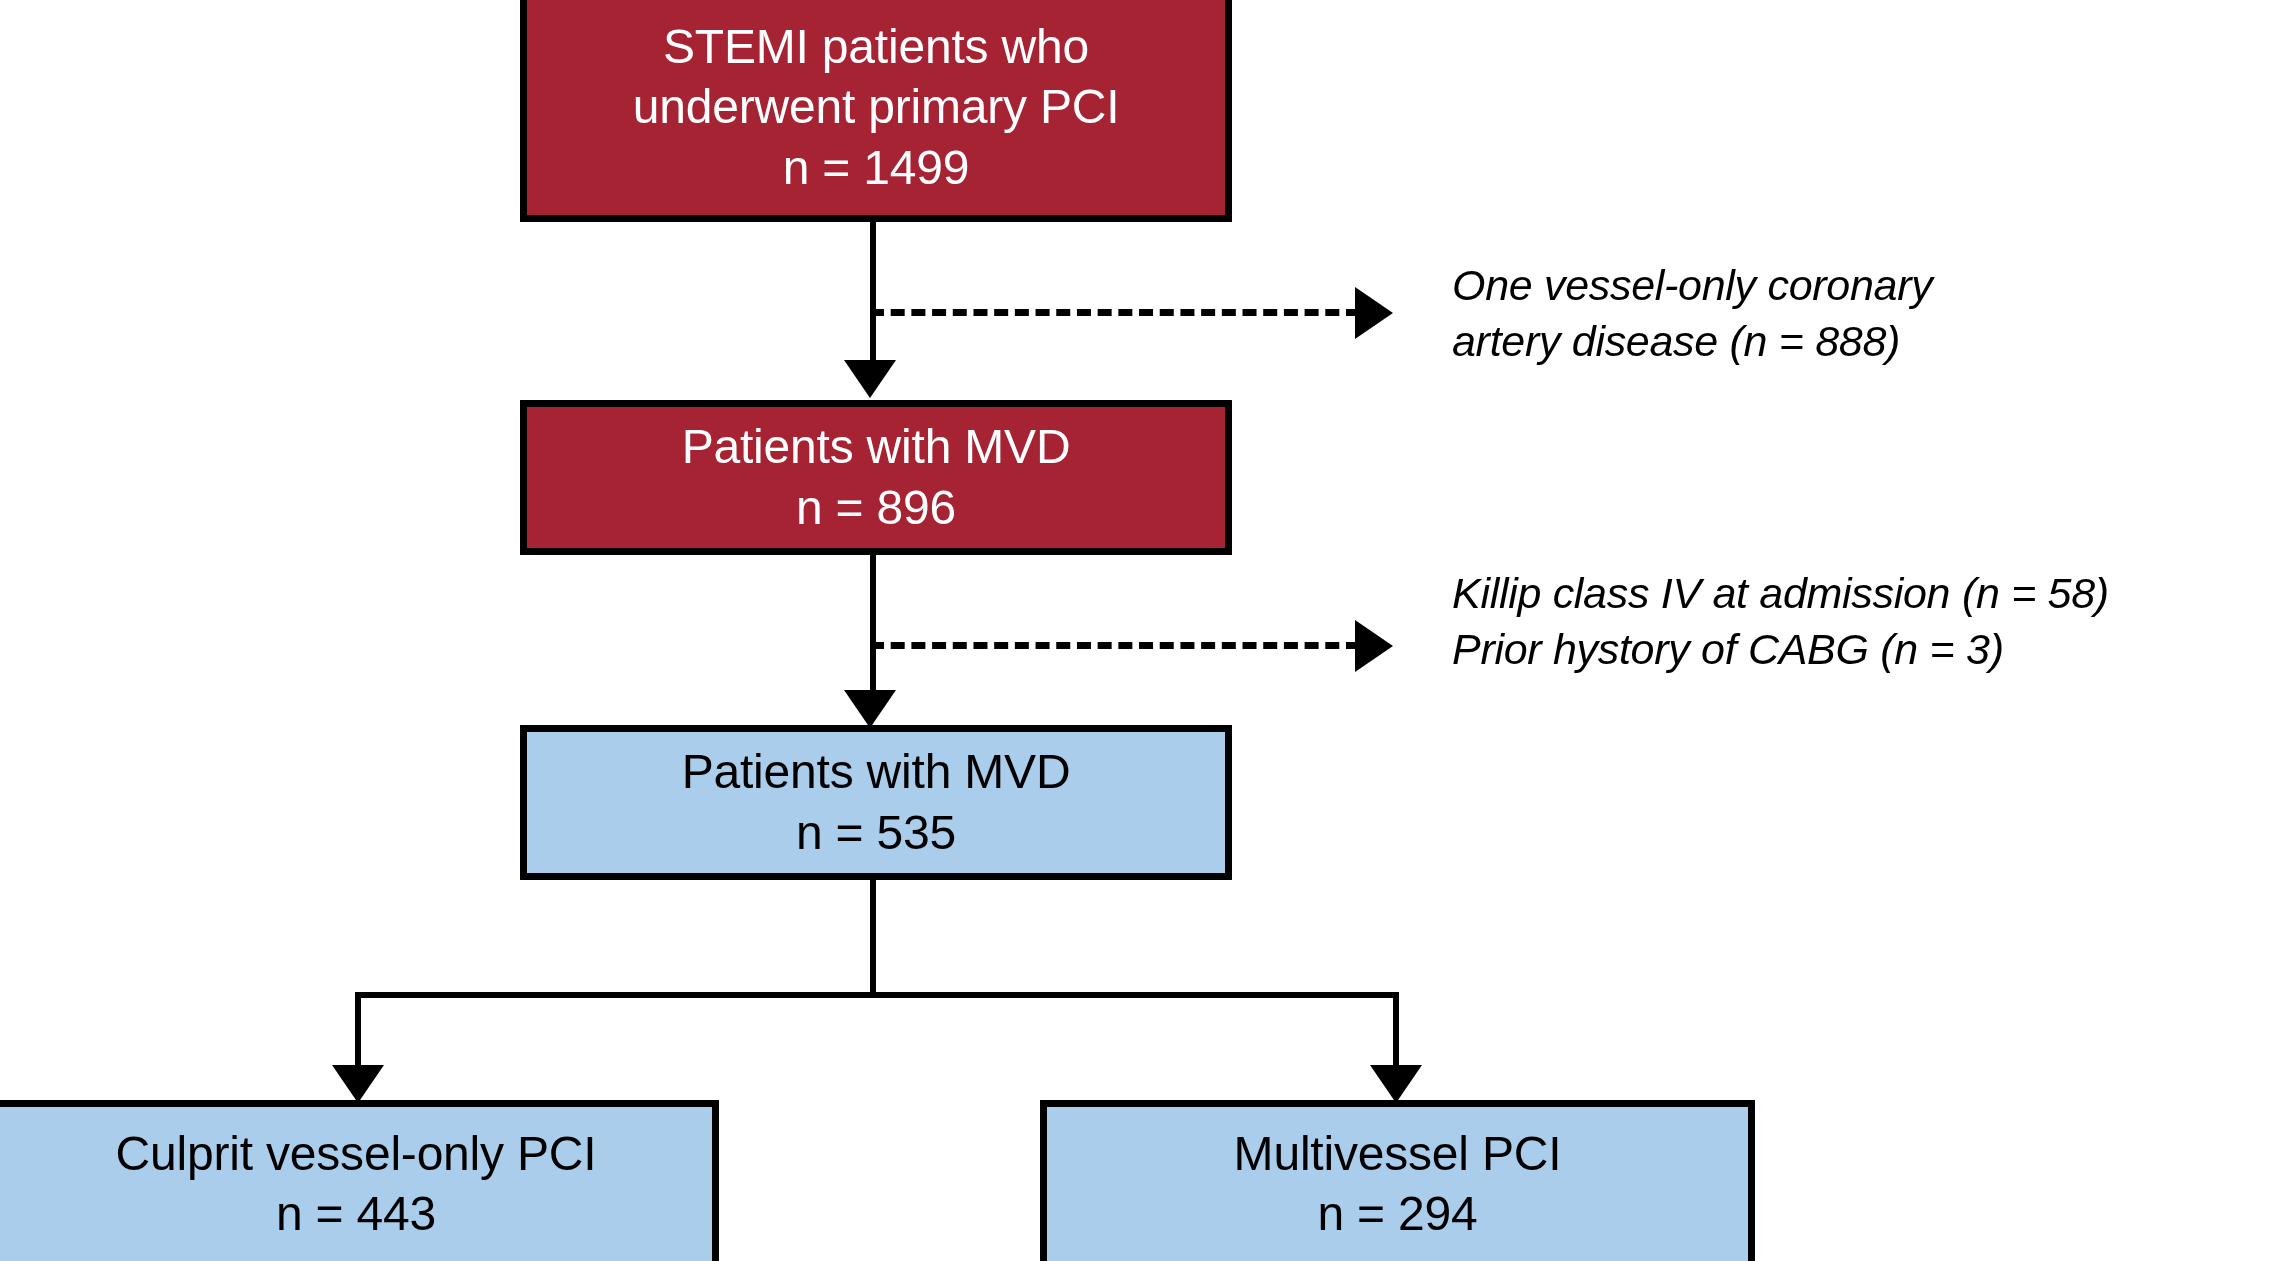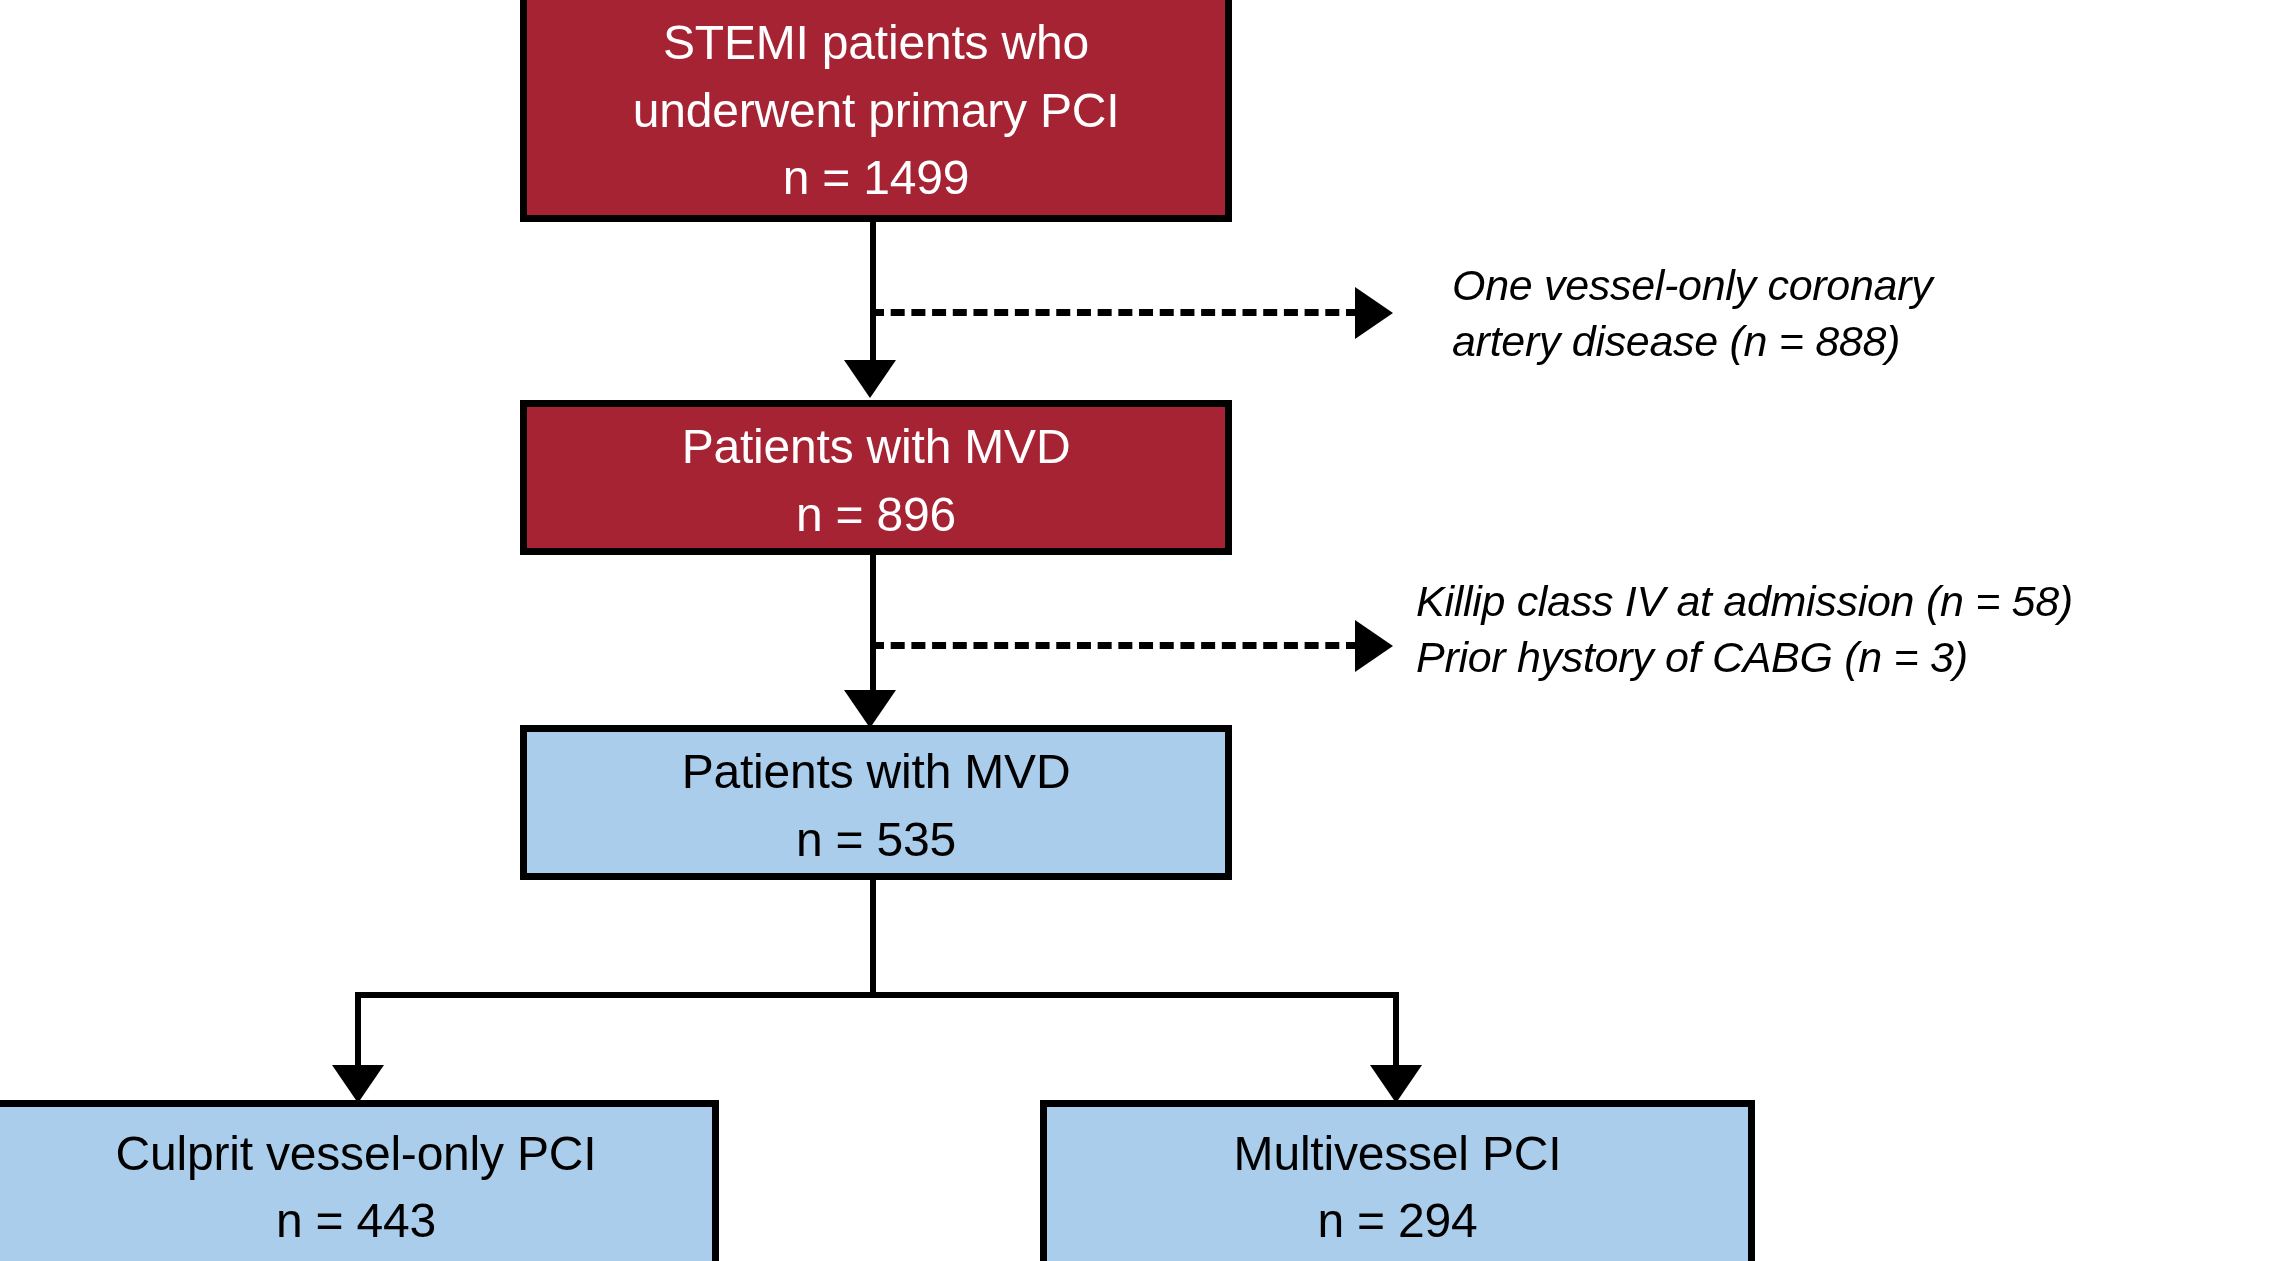--- a/index.html
+++ b/index.html
@@ -29,21 +29,20 @@
     flex-direction: column;
     align-items: center;
     justify-content: center;
     text-align: center;
     line-height: 1.26;
     letter-spacing: -0.2px;
   }
   .node .line {
     display: block;
     white-space: nowrap;
-    margin-top: 7px;
   }
   .node-red {
     background: #A62334;
     color: #ffffff;
   }
   .node-blue {
     background: #AACDEB;
     color: #000000;
   }
 
@@ -110,21 +109,21 @@
   .excl-label {
     position: absolute;
     color: #000000;
     font-size: 43px;
     line-height: 1.30;
     letter-spacing: -0.3px;
     white-space: nowrap;
     font-style: italic;
   }
   #excl-label-1 { left: 1452px; top: 258px; }
-  #excl-label-2 { left: 1416px; top: 566px; margin-top: 8px; }
+  #excl-label-2 { left: 1452px; top: 566px; }
 </style>
 </head>
 <body>
 
 <div id="canvas">
 
   <div class="node node-red" id="node-stemi">
     <span class="line">STEMI patients who</span>
     <span class="line">underwent primary PCI</span>
     <span class="line">n = 1499</span>

